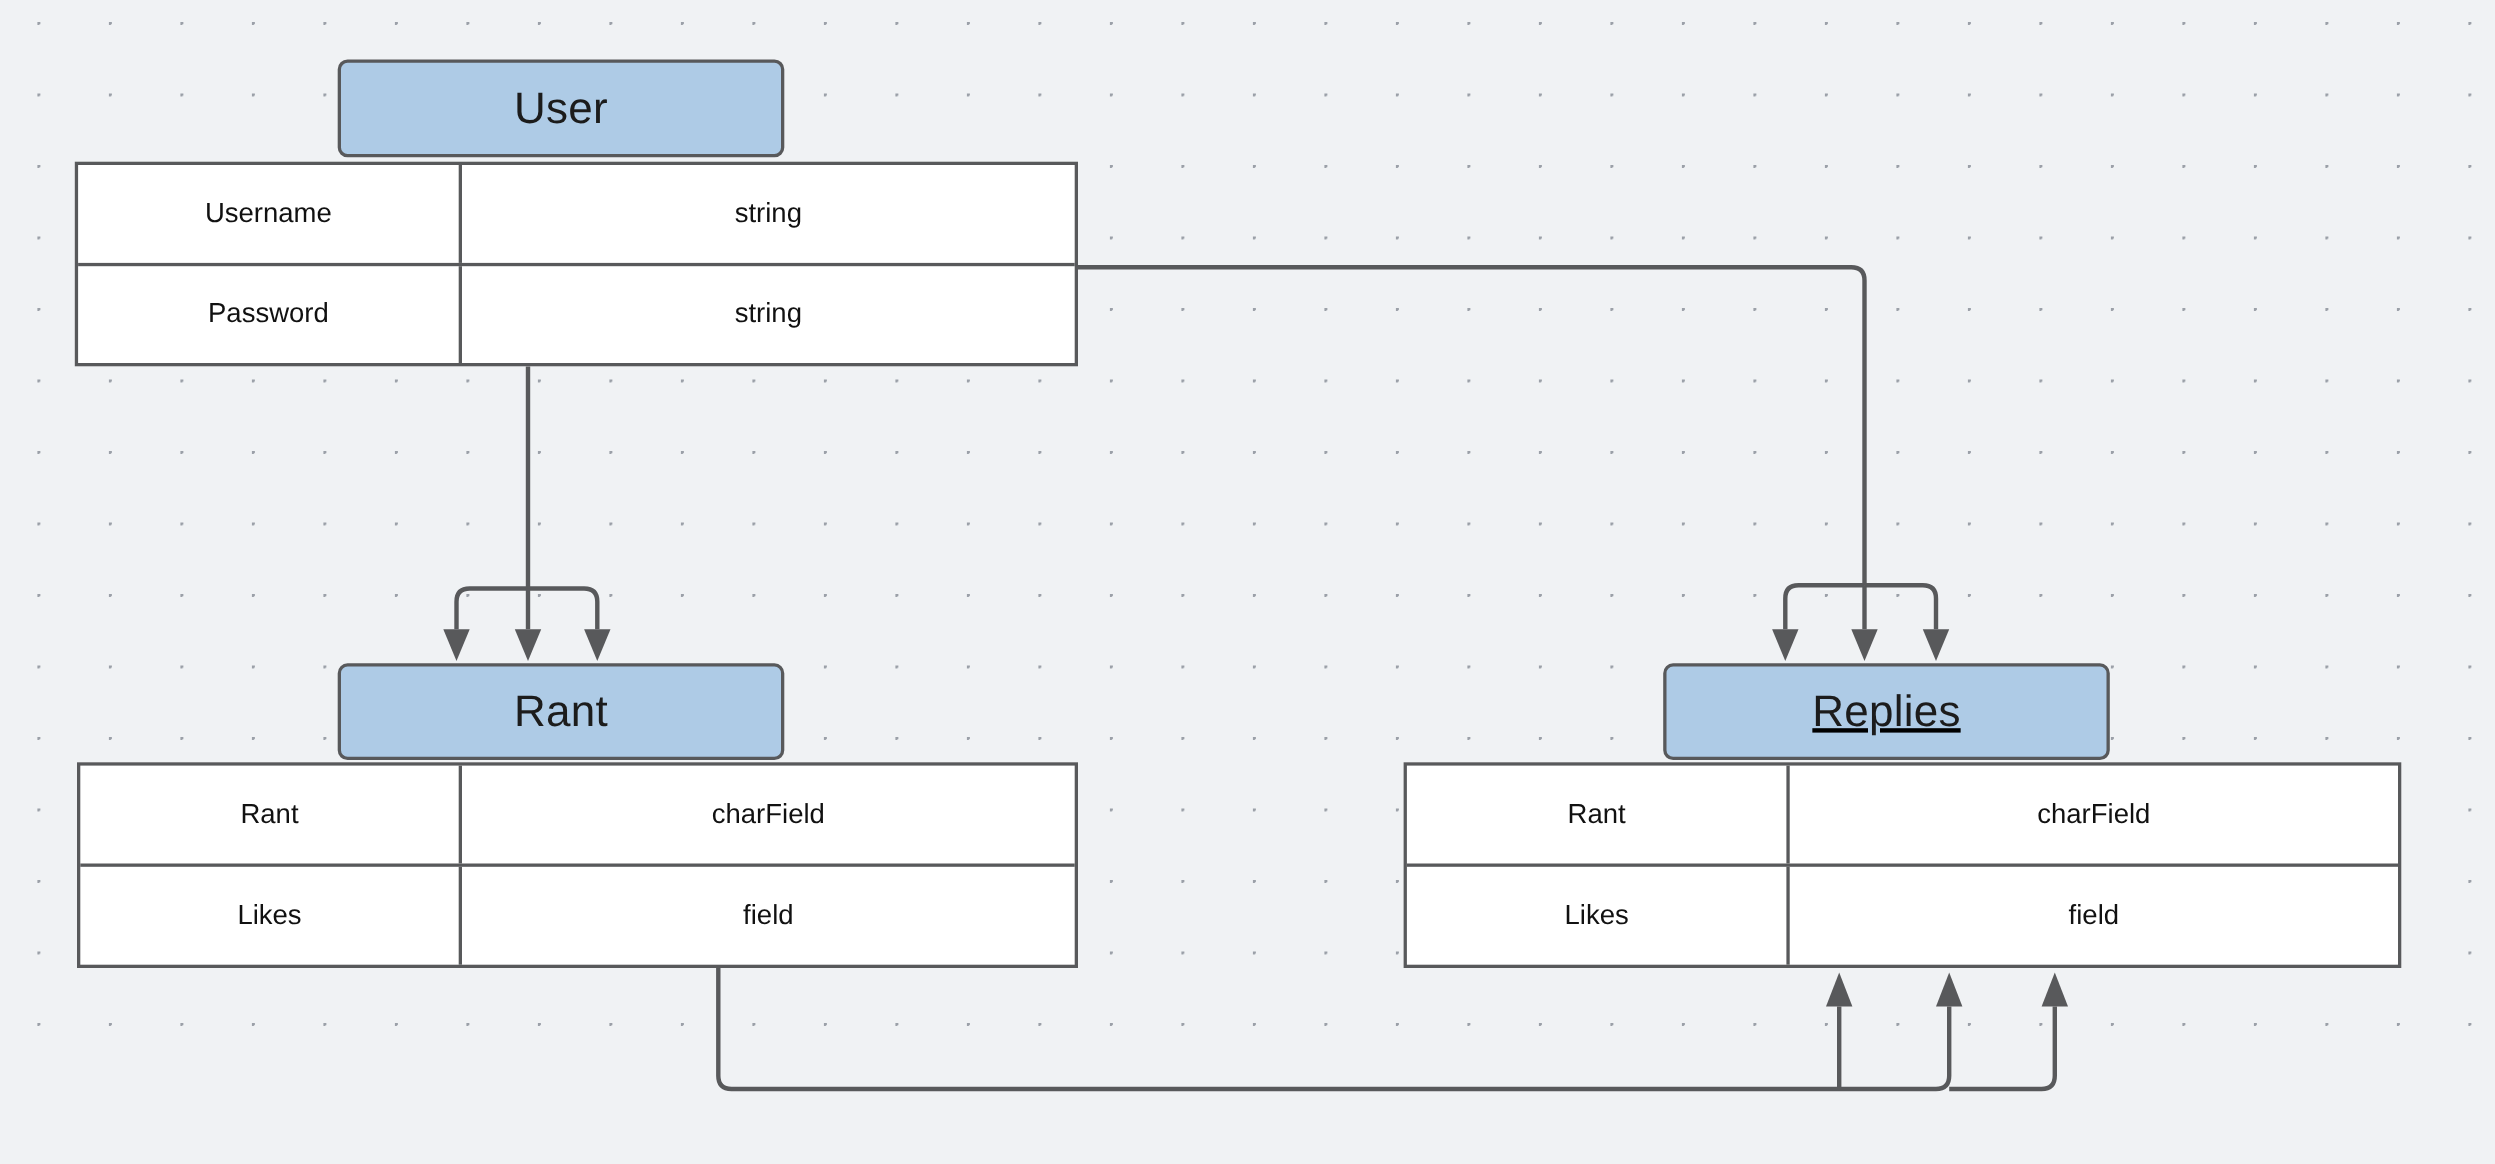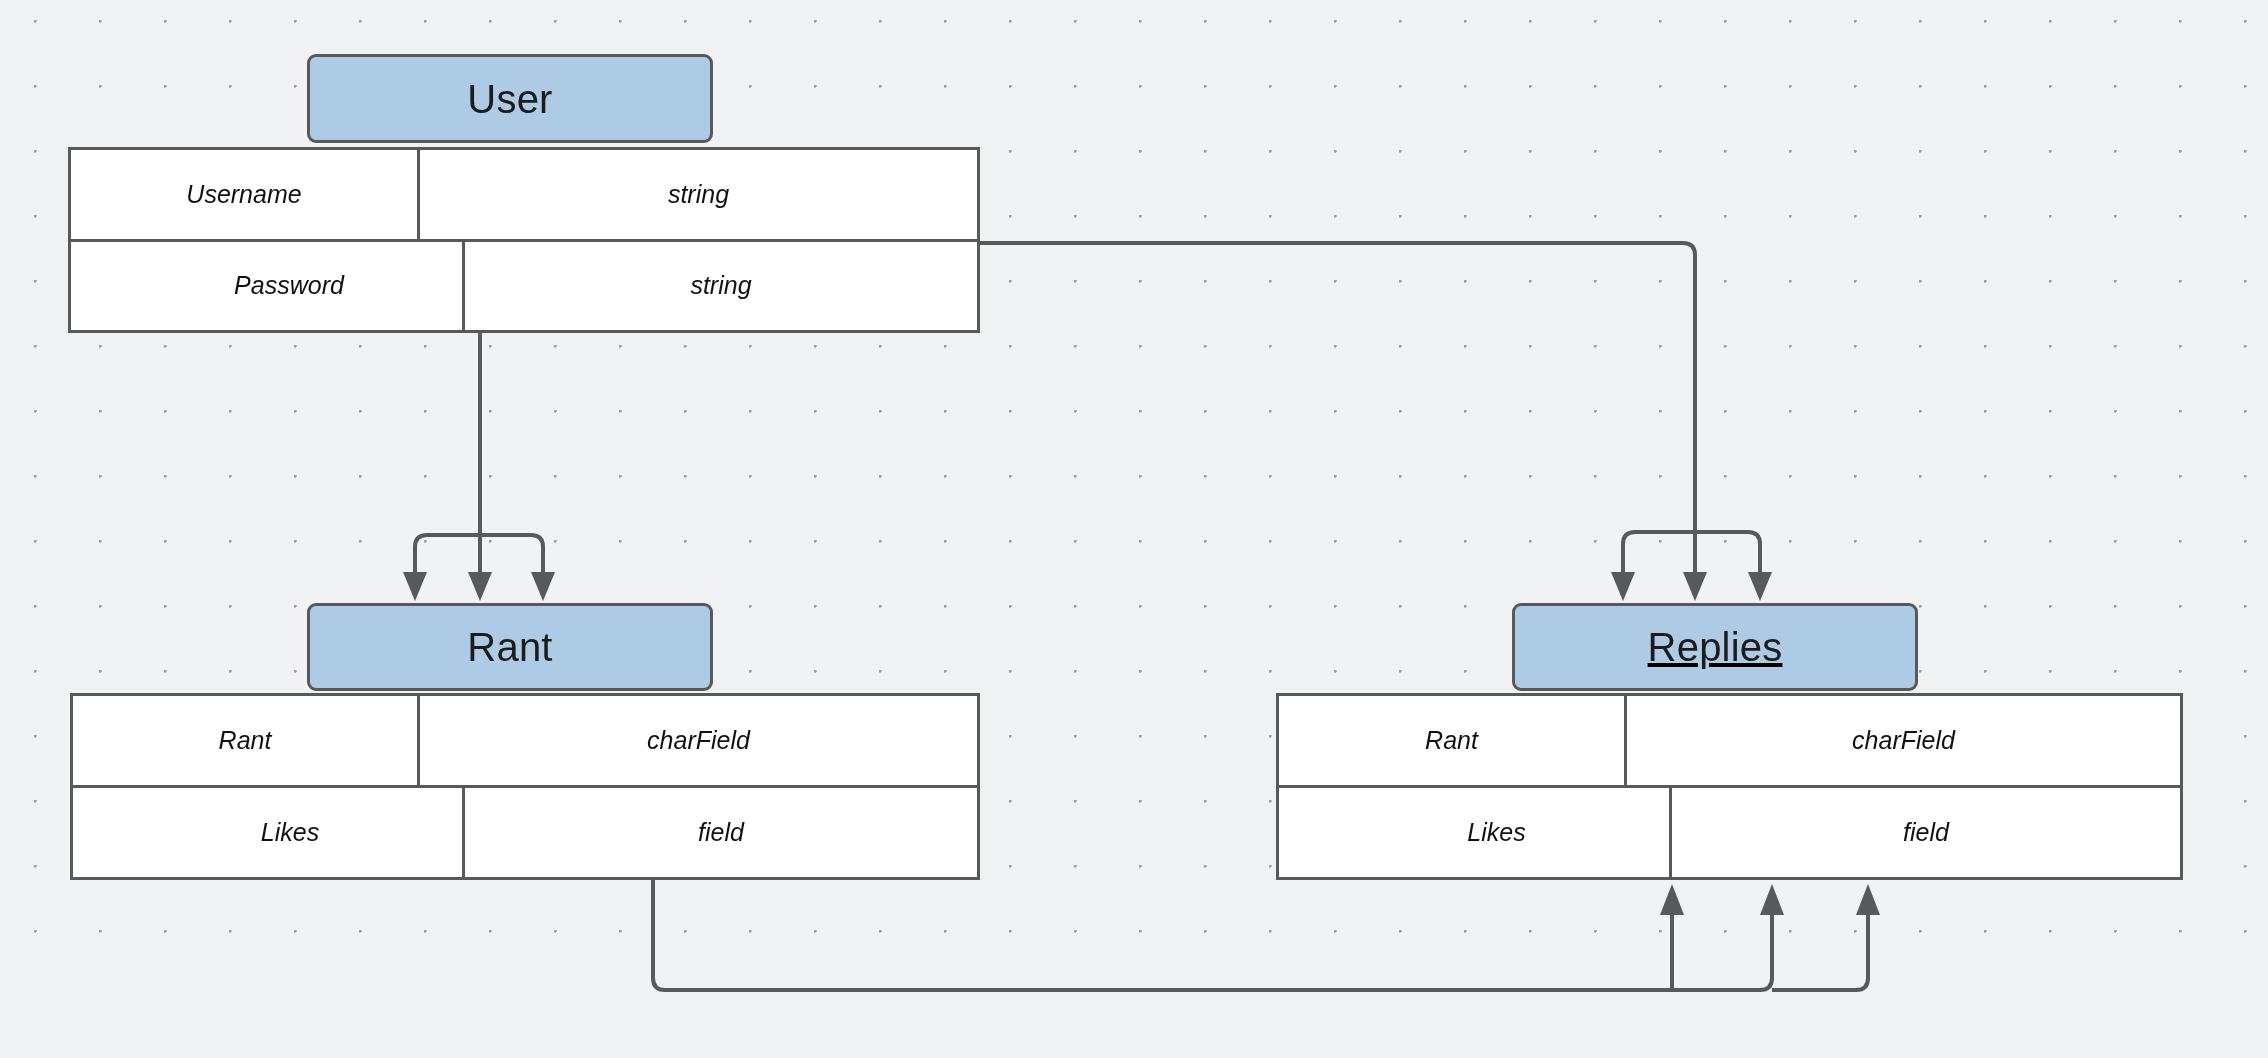--- a/index.html
+++ b/index.html
@@ -71,33 +71,31 @@
     flex-direction: column;
   }
 
   .entity-row {
     display: flex;
     flex: 1 1 0;
     min-height: 0;
   }
   .entity-row + .entity-row {
     border-top: 3px solid #58595b;
-    padding-left: 45px;
   }
 
   .cell {
     display: flex;
     align-items: center;
     justify-content: center;
     box-sizing: border-box;
     font-size: 25px;
     color: #111111;
     white-space: nowrap;
     overflow: hidden;
-    font-style: italic;
   }
   .cell-name {
     border-right: 3px solid #58595b;
   }
   .cell-type {
     flex: 1 1 auto;
   }
 </style>
 </head>
 <body>

